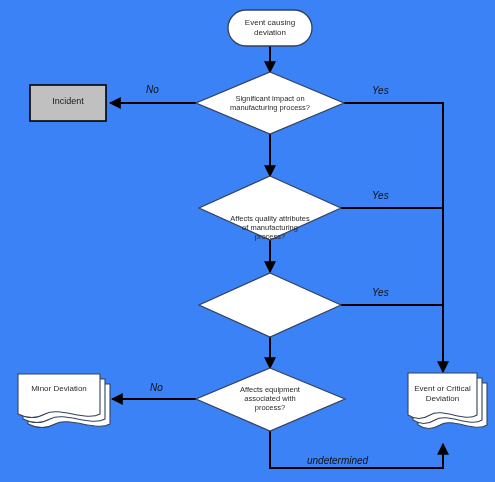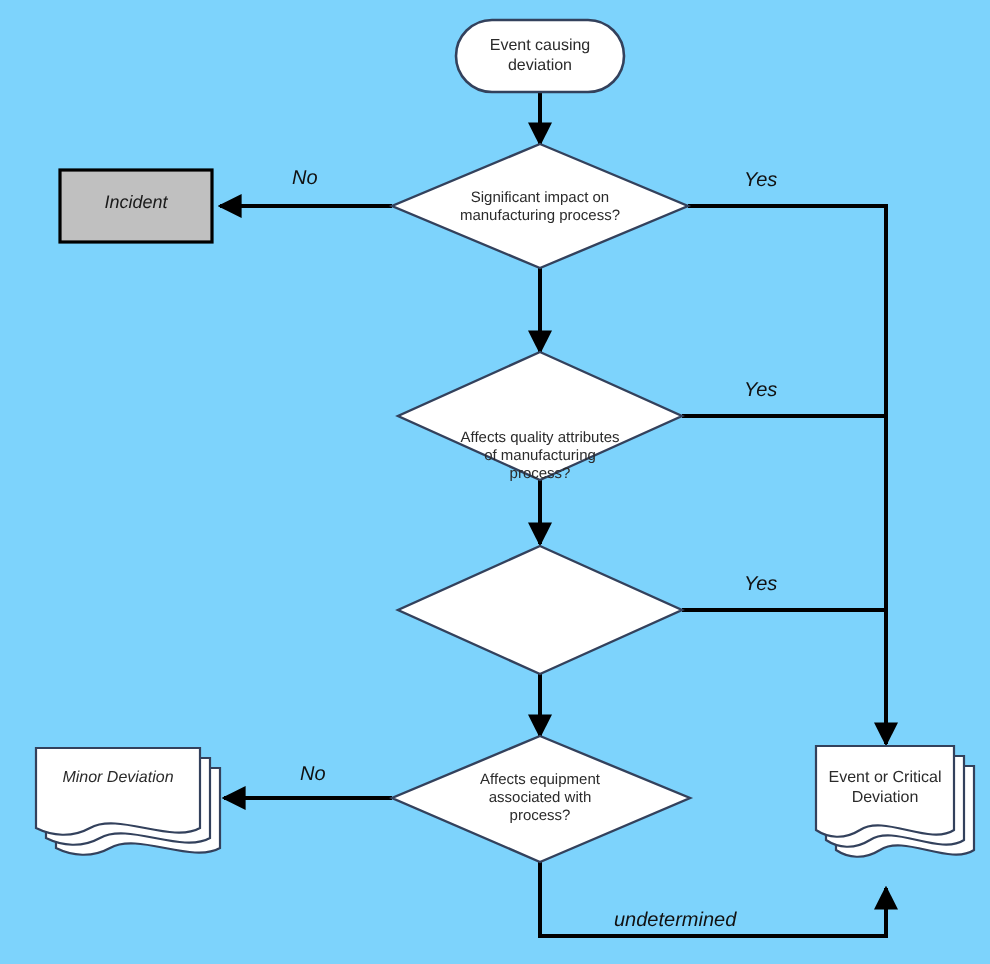--- a/index.html
+++ b/index.html
@@ -8,21 +8,21 @@
     padding: 0;
     background: #ffffff;
   }
   body {
     font-family: "Liberation Sans", sans-serif;
   }
   #canvas {
     position: relative;
     width: 495px;
     height: 482px;
-    background: #7dd3fc;
+    background: #3b82f6;
     overflow: hidden;
   }
   #flow-svg {
     position: absolute;
     left: 0;
     top: 0;
     width: 495px;
     height: 482px;
   }
   .node-label {
@@ -43,21 +43,20 @@
     font-family: "Liberation Sans", sans-serif;
     white-space: nowrap;
   }
   .decision-label {
     font-size: 7.5px;
     line-height: 9px;
   }
   .incident-label {
     font-size: 9px;
     color: #1a1a1a;
-    font-style: italic;
   }
   .doc-label {
     font-size: 8px;
     line-height: 10px;
   }
 </style>
 </head>
 <body>
 
 <div id="canvas">
@@ -124,21 +123,21 @@
 
   <div class="node-label decision-label" style="left:205px; top:194px; width:130px;margin-top:20px;">Affects quality attributes
 of manufacturing
 process?</div>
 
 
   <div class="node-label decision-label" style="left:205px; top:385px; width:130px;">Affects equipment
 associated with
 process?</div>
 
-  <div class="node-label doc-label" style="left:18px; top:384px; width:82px;font-style:italic;">Minor Deviation</div>
+  <div class="node-label doc-label" style="left:18px; top:384px; width:82px;">Minor Deviation</div>
 
   <div class="node-label doc-label" style="left:408px; top:384px; width:69px;">Event or Critical
 Deviation</div>
 
   <div class="edge-label" style="left:146px; top:84px;">No</div>
 
   <div class="edge-label" style="left:372px; top:85px;">Yes</div>
 
   <div class="edge-label" style="left:372px; top:190px;">Yes</div>
 

